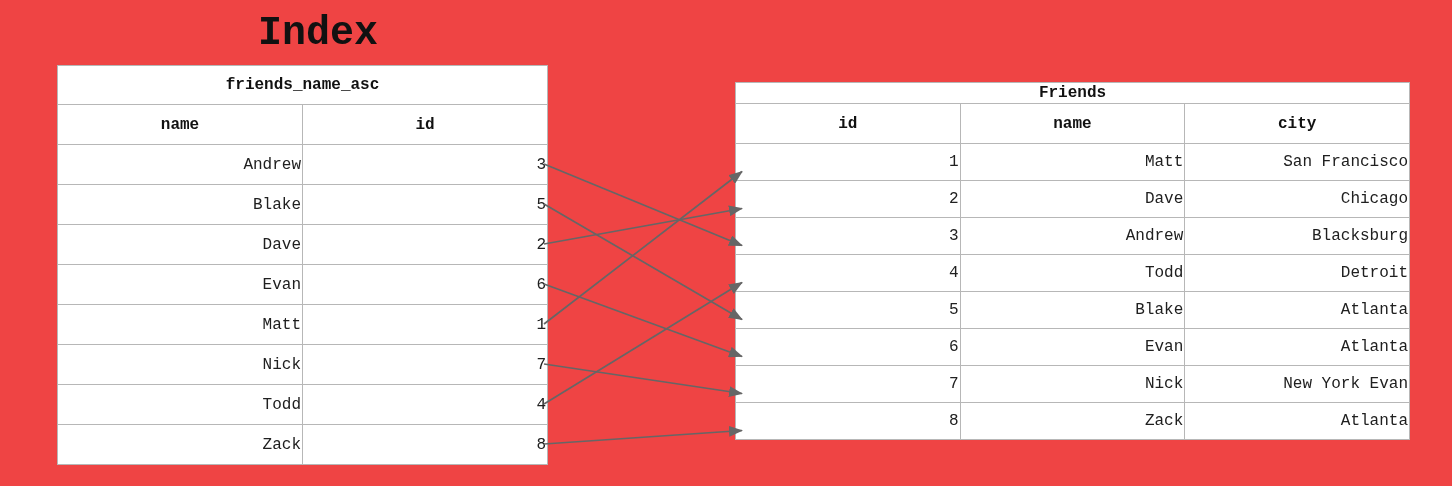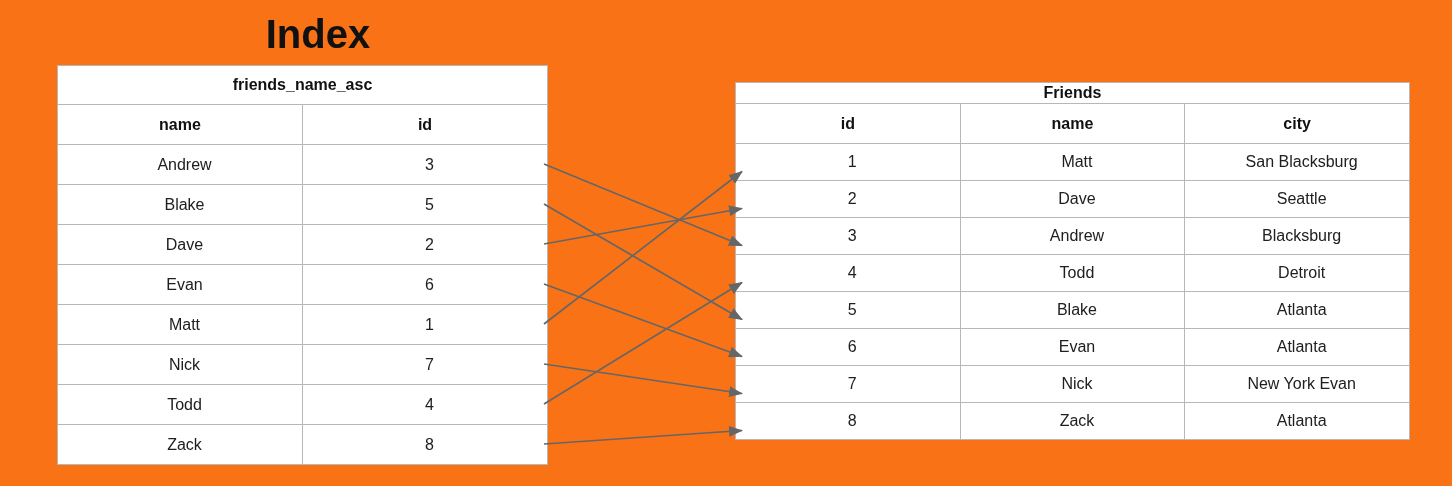--- a/index.html
+++ b/index.html
@@ -1,21 +1,21 @@
 <!DOCTYPE html>
 <html><head>
 <meta charset="utf-8">
 <style>
   html, body { margin: 0; padding: 0; background: #ffffff; }
   .canvas {
     position: relative;
     width: 1452px;
     height: 486px;
-    background: #f97316;
-    font-family: Liberation Sans, sans-serif;
+    background: #ef4444;
+    font-family: Liberation Mono, monospace;
     color: #202020;
     overflow: hidden;
   }
   .big-title {
     position: absolute;
     font-size: 40px;
     line-height: 1;
     white-space: nowrap;
     color: #111111;
   }
@@ -33,21 +33,21 @@
     font-size: 16px;
     overflow: hidden;
     white-space: nowrap;
   }
   .title-cell, .header-cell {
     font-weight: 700;
     text-align: center;
     color: #111111;
   }
   .data-cell {
-    text-align: center;
+    text-align: right;
     padding-left: 10px;
     font-weight: 400;
     color: #202020;
   }
   #index-table { left: 57px; top: 65px; width: 491px; padding-left: 24px; }
   #index-table tr.title-row  { height: 39px; }
   #index-table tr.header-row { height: 40px; }
   #index-table tr.data-row   { height: 40px; }
 
   #friends-table { left: 735px; top: 82px; width: 675px; }
@@ -131,26 +131,26 @@
       <td class="title-cell" colspan="3">Friends</td>
     </tr>
     <tr class="header-row">
       <td class="header-cell">id</td>
       <td class="header-cell">name</td>
       <td class="header-cell">city</td>
     </tr>
     <tr class="data-row">
       <td class="data-cell">1</td>
       <td class="data-cell">Matt</td>
-      <td class="data-cell">San Blacksburg</td>
+      <td class="data-cell">San Francisco</td>
     </tr>
     <tr class="data-row">
       <td class="data-cell">2</td>
       <td class="data-cell">Dave</td>
-      <td class="data-cell">Seattle</td>
+      <td class="data-cell">Chicago</td>
     </tr>
     <tr class="data-row">
       <td class="data-cell">3</td>
       <td class="data-cell">Andrew</td>
       <td class="data-cell">Blacksburg</td>
     </tr>
     <tr class="data-row">
       <td class="data-cell">4</td>
       <td class="data-cell">Todd</td>
       <td class="data-cell">Detroit</td>

